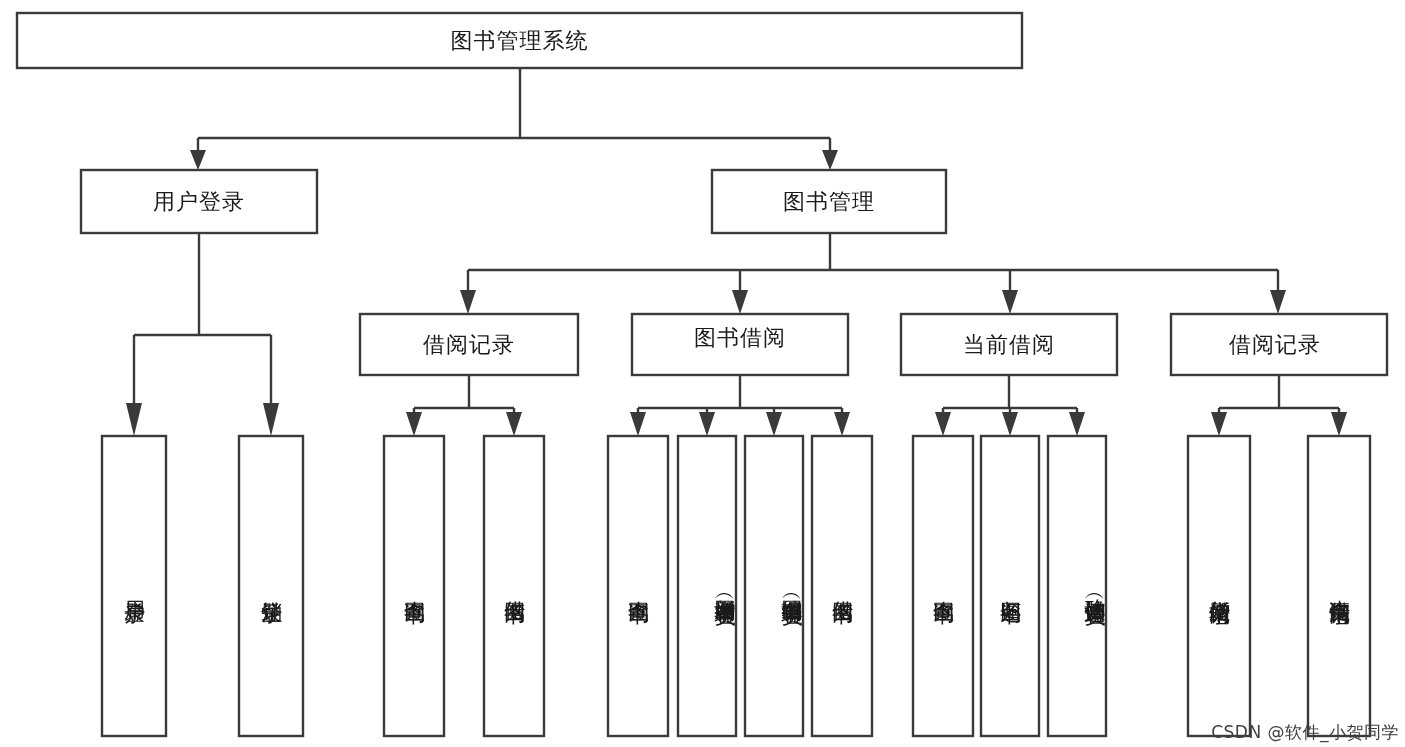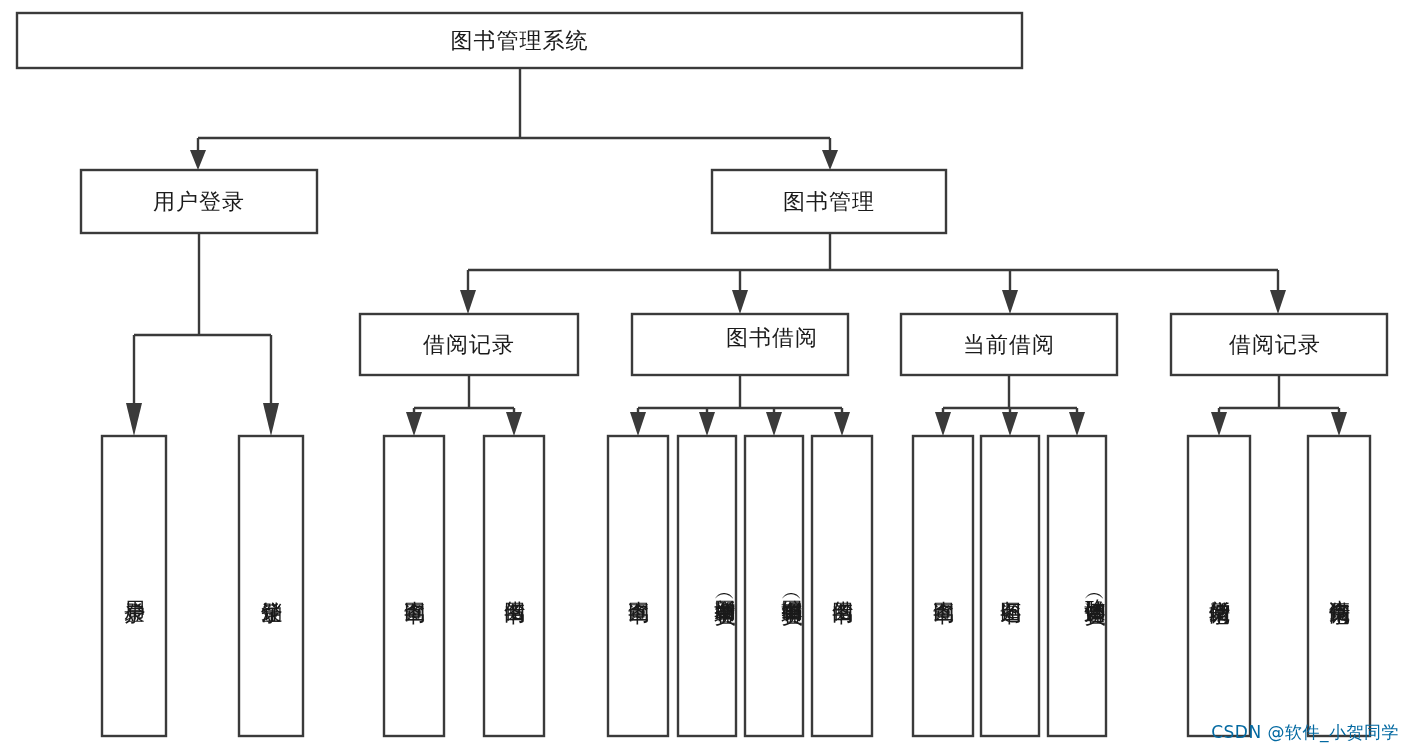--- a/index.html
+++ b/index.html
@@ -68,21 +68,21 @@
     letter-spacing: 1px;
     white-space: nowrap;
     pointer-events: none;
   }
   #watermark {
     position: absolute;
     right: 6px;
     bottom: 3px;
     font-family: "DejaVu Sans", "Liberation Sans", sans-serif;
     font-size: 17px;
-    color: #0369a1;
+    color: #404040;
     letter-spacing: 0.5px;
     white-space: nowrap;
     margin-top: 40px;
   }
 </style>
 </head>
 <body>
 
 <div id="diagram-root">
 
@@ -184,21 +184,21 @@
   <div class="hlabel-wrap" style="left:81px; top:170px; width:236px; height:63px;">
     <span>用户登录</span>
   </div>
   <div class="hlabel-wrap" style="left:712px; top:170px; width:234px; height:63px;">
     <span>图书管理</span>
   </div>
 
   <div class="hlabel-wrap" style="left:360px; top:314px; width:218px; height:61px;">
     <span>借阅记录</span>
   </div>
-  <div class="hlabel-wrap" style="left:664px; top:314px; width:216px; height:48px;">
+  <div class="hlabel-wrap" style="left:632px; top:314px; width:216px; height:48px;">
     <span>图书借阅</span>
   </div>
   <div class="hlabel-wrap" style="left:901px; top:314px; width:216px; height:61px;border-radius:6px;">
     <span>当前借阅</span>
   </div>
   <div class="hlabel-wrap" style="left:1171px; top:314px; width:208px; height:61px;">
     <span>借阅记录</span>
   </div>
 
   <div class="vlabel-wrap" style="left:102px; top:436px; width:64px; height:300px;">

